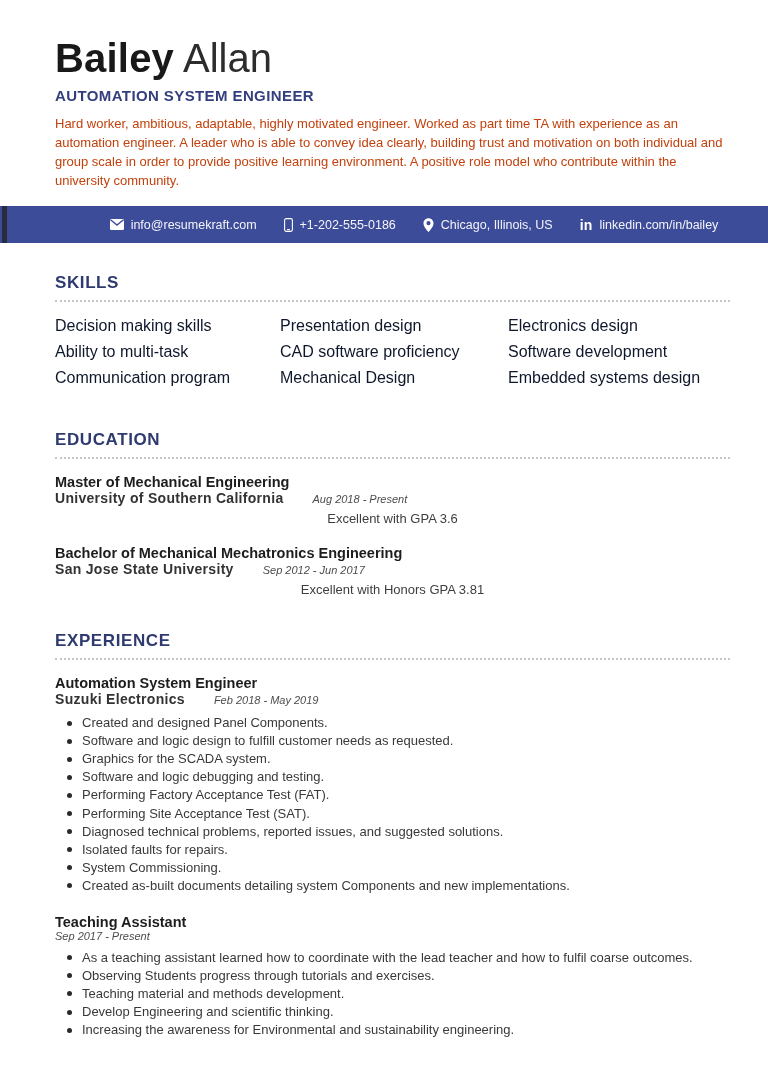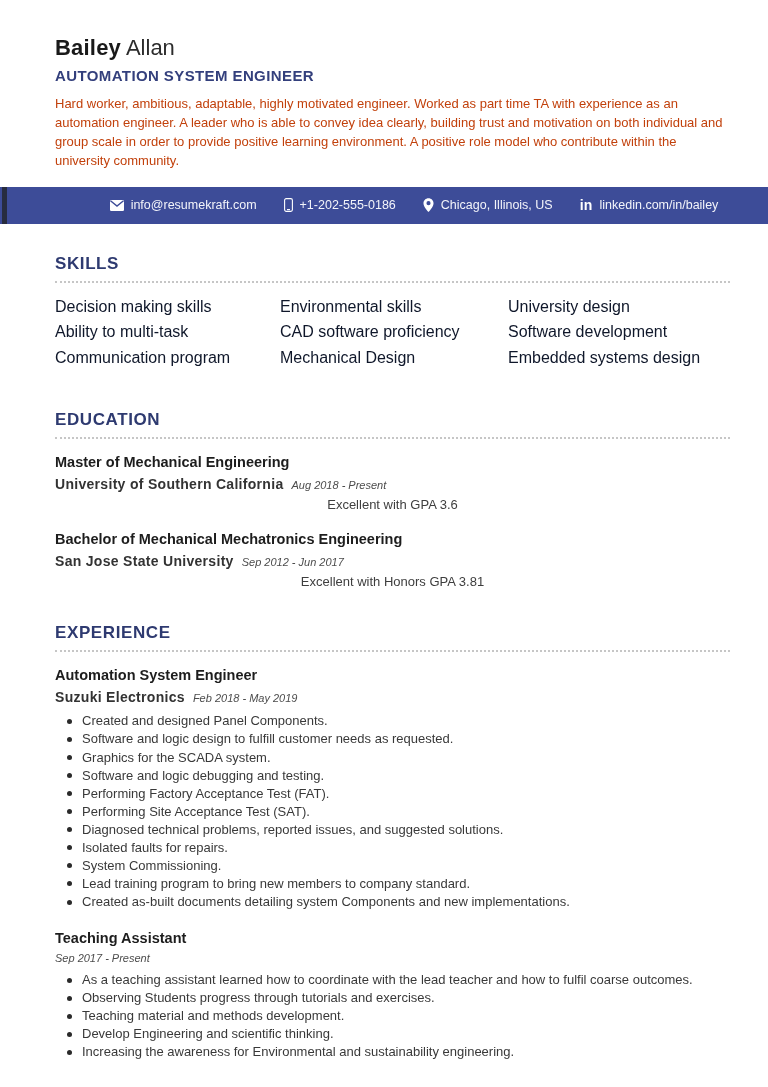--- a/index.html
+++ b/index.html
@@ -4,21 +4,21 @@
 <style>
   html,body { margin:0; padding:0; background:#ffffff; }
   .page {
     position:relative; width:768px; height:1087px; overflow:hidden;
     background:#ffffff; font-family:"Liberation Sans", sans-serif;
     color:#3d3d3d; box-sizing:border-box;
   }
   .content { padding:0 38px 0 55px; }
 
   
-  .name { margin-top:36px; font-size:22px; color:#191919; line-height:1.1; }
+  .name { margin-top:36px; font-size:40px; color:#191919; line-height:1.1; }
   .name .first { font-weight:700; letter-spacing:0.2px; }
   .name .rest  { font-weight:400; color:#2c2c2c; }
   .job-title {
     margin-top:7px; font-size:15px; font-weight:700;
     color:var(--accent-navy, #333f7c); letter-spacing:0.4px;
   }
   .summary {
     margin-top:11px; font-size:13px; line-height:1.45; color:#c2410c;
     max-width:668px;
   }
@@ -49,21 +49,21 @@
   .skills-grid {
     margin-top:13px; display:grid; grid-template-columns:225px 228px 1fr;
     font-size:16px; color:#0f172a;
   }
   .skill { margin-bottom:4.5px; line-height:1.32; }
 
   
   .entry { margin-top:15px; }
   .entry + .entry { margin-top:19px; }
   .entry-title { font-size:14.5px; font-weight:700; color:#1d1d1d; }
-  .org-line { margin-top:6px; display:flex; align-items:baseline; gap:8px; }
+  .org-line { display:flex; align-items:baseline; gap:29px; }
   .org { font-size:14px; font-weight:700; color:#333333; letter-spacing:0.3px; }
   .dates { font-size:11px; font-style:italic; color:#4c4c4c; }
   .note { margin-top:5px; font-size:13px; color:#3e3e3e;text-align:center; }
 
   
   ul.bullets { margin:7px 0 0 0; padding:0; list-style:none; font-size:13px; color:#393939; }
   ul.bullets li { position:relative; padding-left:27px; line-height:1.39; }
   ul.bullets li::before {
     content:""; position:absolute; left:12px; top:6.5px;
     width:5px; height:5px; border-radius:50%; background:#2a2a2a;
@@ -124,26 +124,26 @@
 
     <div class="section skills">
       <div class="sec-head">SKILLS</div>
       <div class="skills-grid">
         <div class="skill-col">
           <div class="skill">Decision making skills</div>
           <div class="skill">Ability to multi-task</div>
           <div class="skill">Communication program</div>
         </div>
         <div class="skill-col">
-          <div class="skill">Environmental skills</div>
+          <div class="skill">Presentation design</div>
           <div class="skill">CAD software proficiency</div>
           <div class="skill">Mechanical Design</div>
         </div>
         <div class="skill-col">
-          <div class="skill">University design</div>
+          <div class="skill">Electronics design</div>
           <div class="skill">Software development</div>
           <div class="skill">Embedded systems design</div>
         </div>
       </div>
     </div>
 
     <div class="section education">
       <div class="sec-head">EDUCATION</div>
 
       <div class="entry">
@@ -177,21 +177,20 @@
         <ul class="bullets">
           <li>Created and designed Panel Components.</li>
           <li>Software and logic design to fulfill customer needs as requested.</li>
           <li>Graphics for the SCADA system.</li>
           <li>Software and logic debugging and testing.</li>
           <li>Performing Factory Acceptance Test (FAT).</li>
           <li>Performing Site Acceptance Test (SAT).</li>
           <li>Diagnosed technical problems, reported issues, and suggested solutions.</li>
           <li>Isolated faults for repairs.</li>
           <li>System Commissioning.</li>
-          <li>Lead training program to bring new members to company standard.</li>
           <li>Created as-built documents detailing system Components and new implementations.</li>
         </ul>
       </div>
 
       <div class="entry">
         <div class="entry-title">Teaching Assistant</div>
         <div class="org-line">
           <span class="dates">Sep 2017 - Present</span>
         </div>
         <ul class="bullets">

